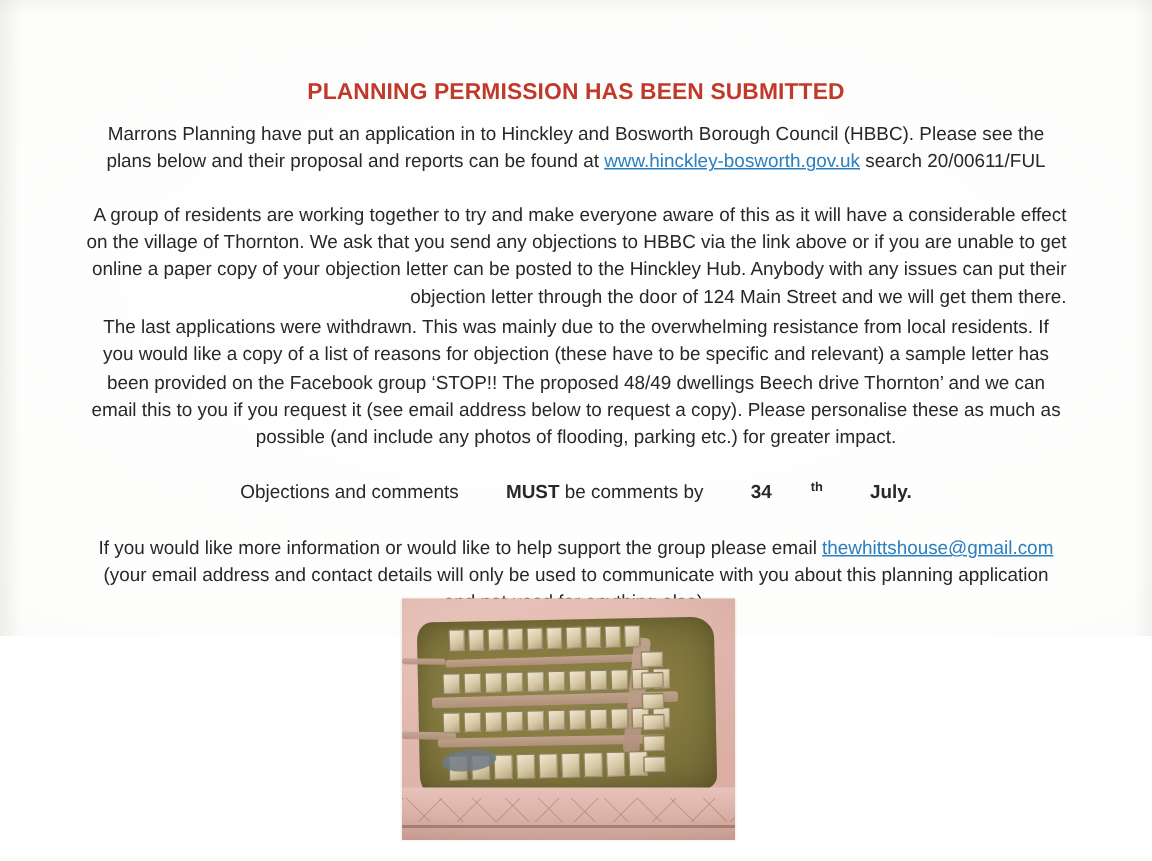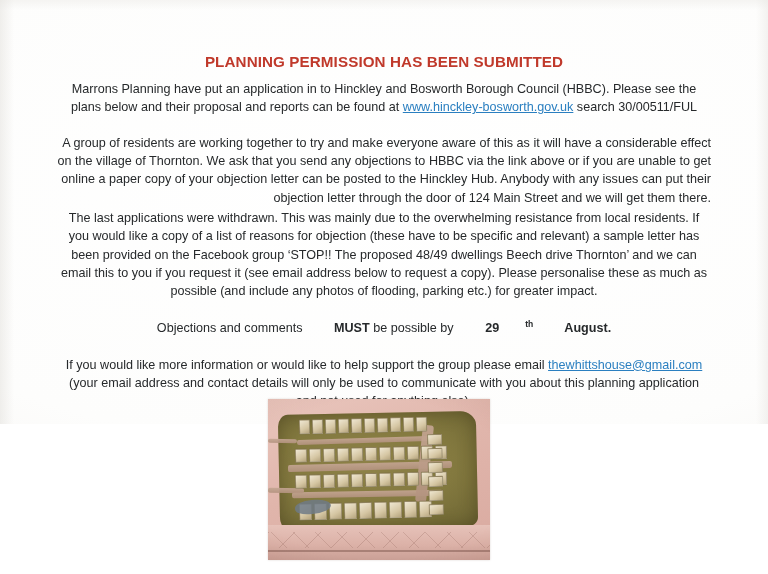--- a/index.html
+++ b/index.html
@@ -233,27 +233,27 @@
 </head>
 <body>
 
 <div class="page">
   <div class="content">
 
     <div class="title-block">
       <div class="title-line title-line-1">PLANNING PERMISSION HAS BEEN SUBMITTED</div>
     </div>
 
-    <p class="para para-intro"><span>Marrons Planning have put an application in to Hinckley and Bosworth Borough Council (HBBC). Please see the plans below and their proposal and reports can be found at </span><a class="link" href="#">www.hinckley-bosworth.gov.uk</a><span> search 30/00511/FUL</span></p>
+    <p class="para para-intro"><span>Marrons Planning have put an application in to Hinckley and Bosworth Borough Council (HBBC). Please see the plans below and their proposal and reports can be found at </span><a class="link" href="#">www.hinckley-bosworth.gov.uk</a><span> search 20/00611/FUL</span></p>
 
     <p class="para para-2">A group of residents are working together to try and make everyone aware of this as it will have a considerable effect on the village of Thornton. We ask that you send any objections to HBBC via the link above or if you are unable to get online a paper copy of your objection letter can be posted to the Hinckley Hub. Anybody with any issues can put their objection letter through the door of 124 Main Street and we will get them there.</p>
 
     <p class="para para-3">The last applications were withdrawn. This was mainly due to the overwhelming resistance from local residents. If you would like a copy of a list of reasons for objection (these have to be specific and relevant) a sample letter has been provided on the Facebook group ‘STOP!! The proposed 48/49 dwellings Beech drive Thornton’ and we can email this to you if you request it (see email address below to request a copy). Please personalise these as much as possible (and include any photos of flooding, parking etc.) for greater impact.</p>
 
-    <p class="para para-deadline"><span>Objections and comments </span><span class="bold">MUST</span><span> be possible by </span><span class="bold">29</span><sup>th</sup><span class="bold"> August.</span></p>
+    <p class="para para-deadline"><span>Objections and comments </span><span class="bold">MUST</span><span> be comments by </span><span class="bold">34</span><sup>th</sup><span class="bold"> July.</span></p>
 
     <p class="para para-contact"><span>If you would like more information or would like to help support the group please email </span><a class="link" href="#">thewhittshouse@gmail.com</a><span> (your email address and contact details will only be used to communicate with you about this planning application and not used for anything else).</span></p>
 
   </div>
 
   <div class="plan-wrap">
     <div class="plan">
       <div class="plan-bg"></div>
       <div class="plan-fringe"></div>
       <div class="plan-parcel"></div>

